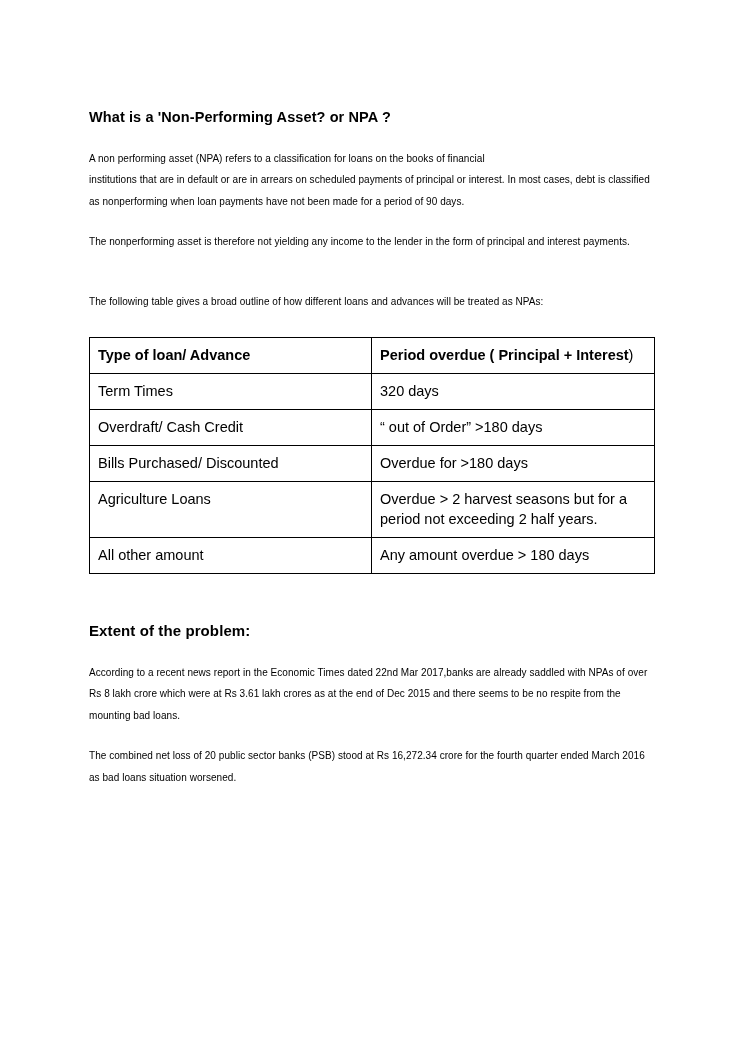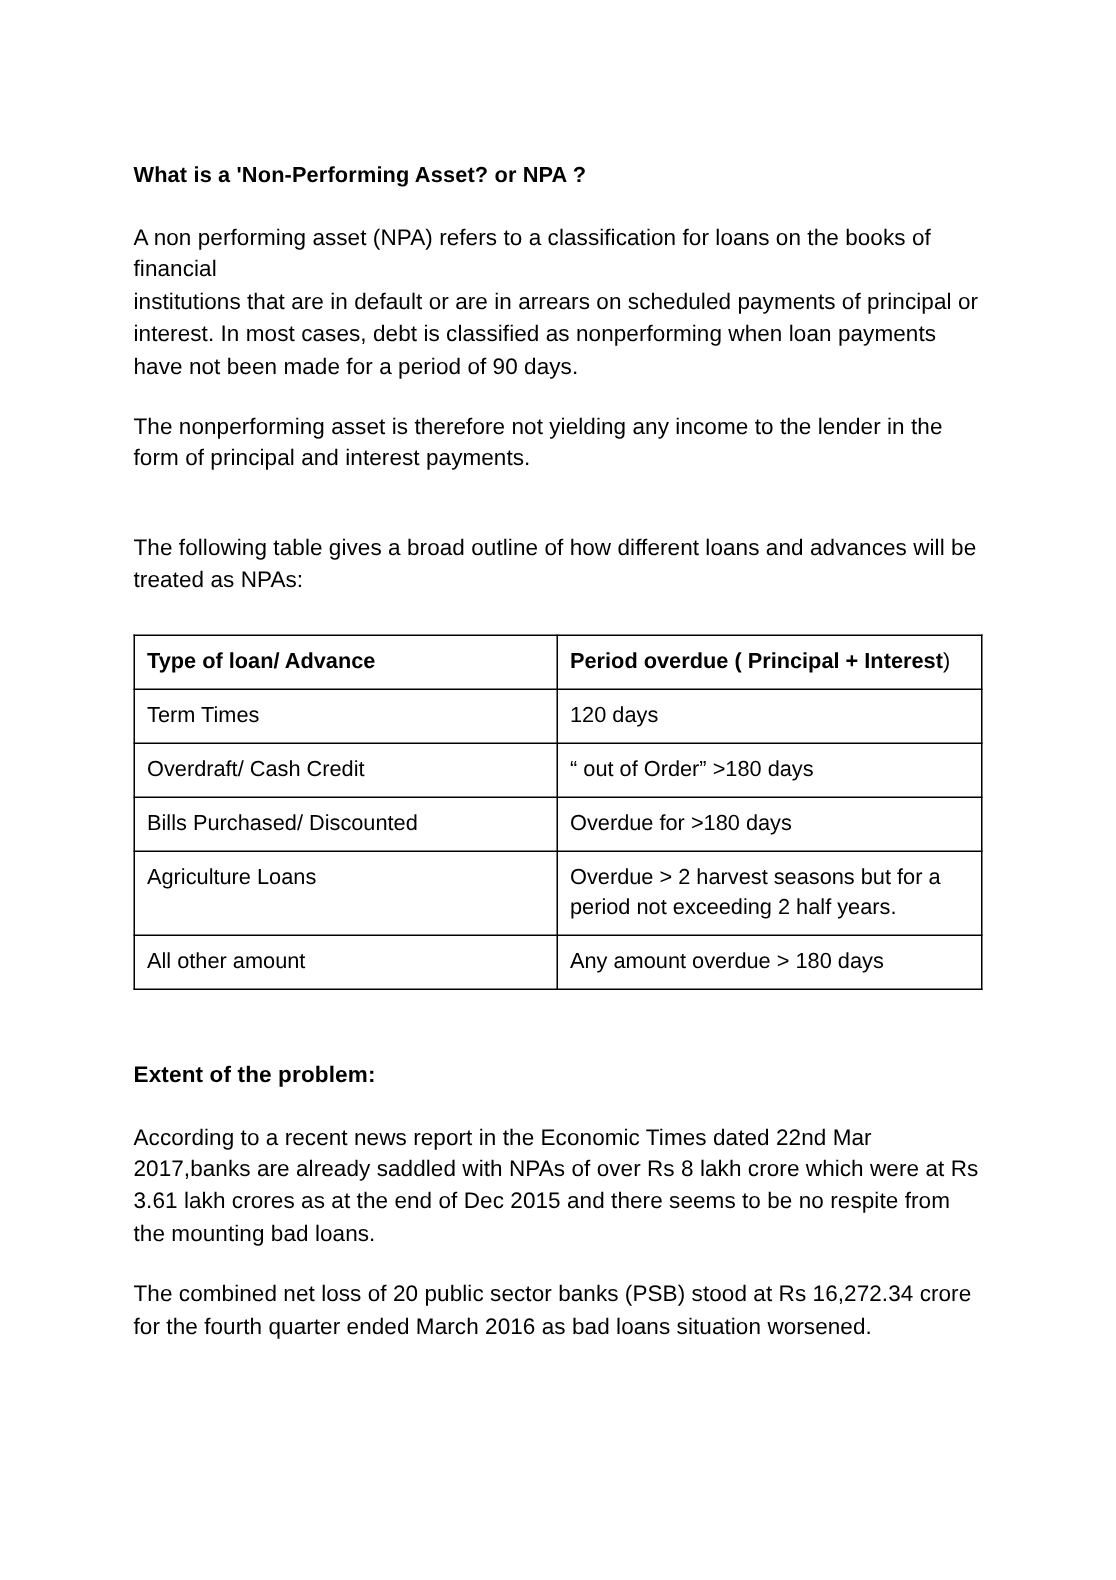--- a/index.html
+++ b/index.html
@@ -24,21 +24,21 @@
     width: 565px;
   }
   h1.doc-heading {
     font-size: 14.5px;
     font-weight: bold;
     line-height: 20px;
     margin: 0 0 0 0;
     letter-spacing: 0.1px;
   }
   p.para {
-    font-size: 15px;
+    font-size: 10px;
     line-height: 21.4px;
     margin: 0;
     letter-spacing: 0.05px;
     white-space: pre-wrap;
   }
   .spacer-para { height: 19px; }
   .spacer-heading { height: 21px; }
 
   h2.section-heading {
     font-size: 15px;
@@ -104,21 +104,21 @@
         </colgroup>
       <thead>
         <tr>
           <th>Type of loan/ Advance</th>
           <th><span>Period overdue ( Principal + Interest</span><span class="hdr-paren">)</span></th>
         </tr>
       </thead>
       <tbody>
         <tr>
           <td>Term Times</td>
-          <td>120 days</td>
+          <td>320 days</td>
         </tr>
         <tr>
           <td>Overdraft/ Cash Credit</td>
           <td>“ out of Order” &gt;180 days</td>
         </tr>
         <tr>
           <td>Bills Purchased/ Discounted</td>
           <td>Overdue for &gt;180 days</td>
         </tr>
         <tr>

